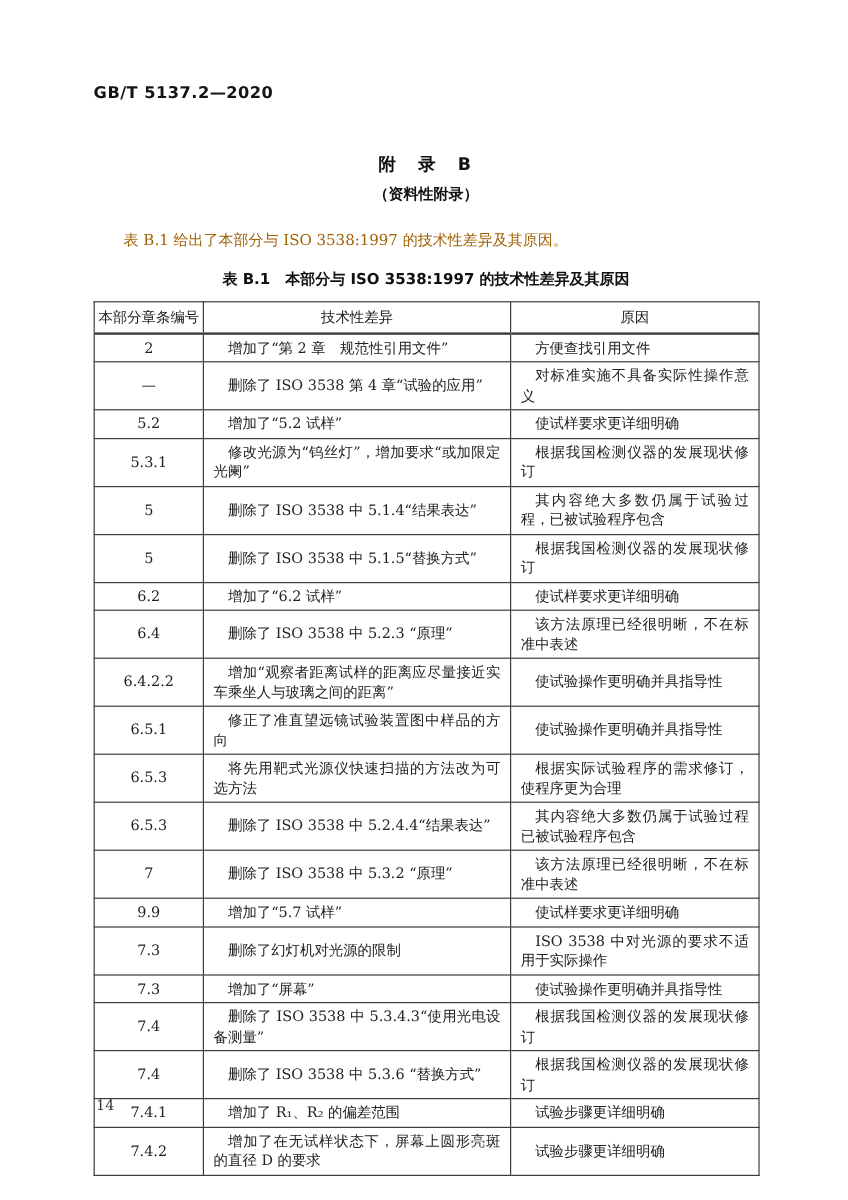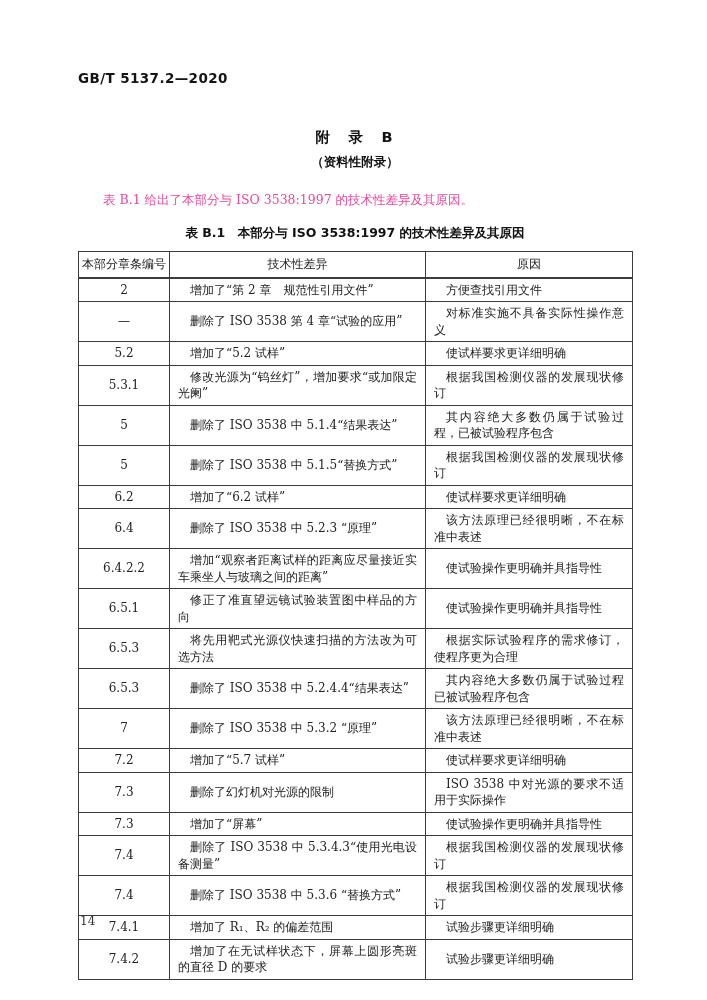--- a/index.html
+++ b/index.html
@@ -27,21 +27,21 @@
     margin:7px 0 0;text-align:center;
     font-family:"DejaVu Sans","Liberation Sans",sans-serif;
     font-weight:bold;font-size:12.5px;color:#111;
   }
   .appendix-heading{
     margin:8px 0 0;text-align:center;
     font-family:"DejaVu Sans","Liberation Sans",sans-serif;
     font-weight:bold;font-size:13px;color:#111;
   }
   .intro{
-    margin:20px 0 0;text-indent:2em;font-size:12.5px;line-height:17px;color:#ec4899;
+    margin:20px 0 0;text-indent:2em;font-size:12.5px;line-height:17px;color:#a16207;
   }
   .table-caption{
     margin:17px 0 9px;text-align:center;
     font-family:"DejaVu Sans","Liberation Sans",sans-serif;
     font-weight:bold;font-size:12.5px;color:#111;
   }
   table.diff-table{
     width:554px;border-collapse:collapse;table-layout:fixed;
     font-size:12px;color:#222;
   }
@@ -150,21 +150,21 @@
             <td class="col-num">6.5.3</td>
             <td class="col-diff">删除了 ISO 3538 中 5.2.4.4“结果表达”</td>
             <td class="col-reason">其内容绝大多数仍属于试验过程已被试验程序包含</td>
           </tr>
           <tr>
             <td class="col-num">7</td>
             <td class="col-diff">删除了 ISO 3538 中 5.3.2 “原理”</td>
             <td class="col-reason">该方法原理已经很明晰，不在标准中表述</td>
           </tr>
           <tr>
-            <td class="col-num">7.2</td>
+            <td class="col-num">9.9</td>
             <td class="col-diff">增加了“5.7 试样”</td>
             <td class="col-reason">使试样要求更详细明确</td>
           </tr>
           <tr>
             <td class="col-num">7.3</td>
             <td class="col-diff">删除了幻灯机对光源的限制</td>
             <td class="col-reason">ISO 3538 中对光源的要求不适用于实际操作</td>
           </tr>
           <tr>
             <td class="col-num">7.3</td>

